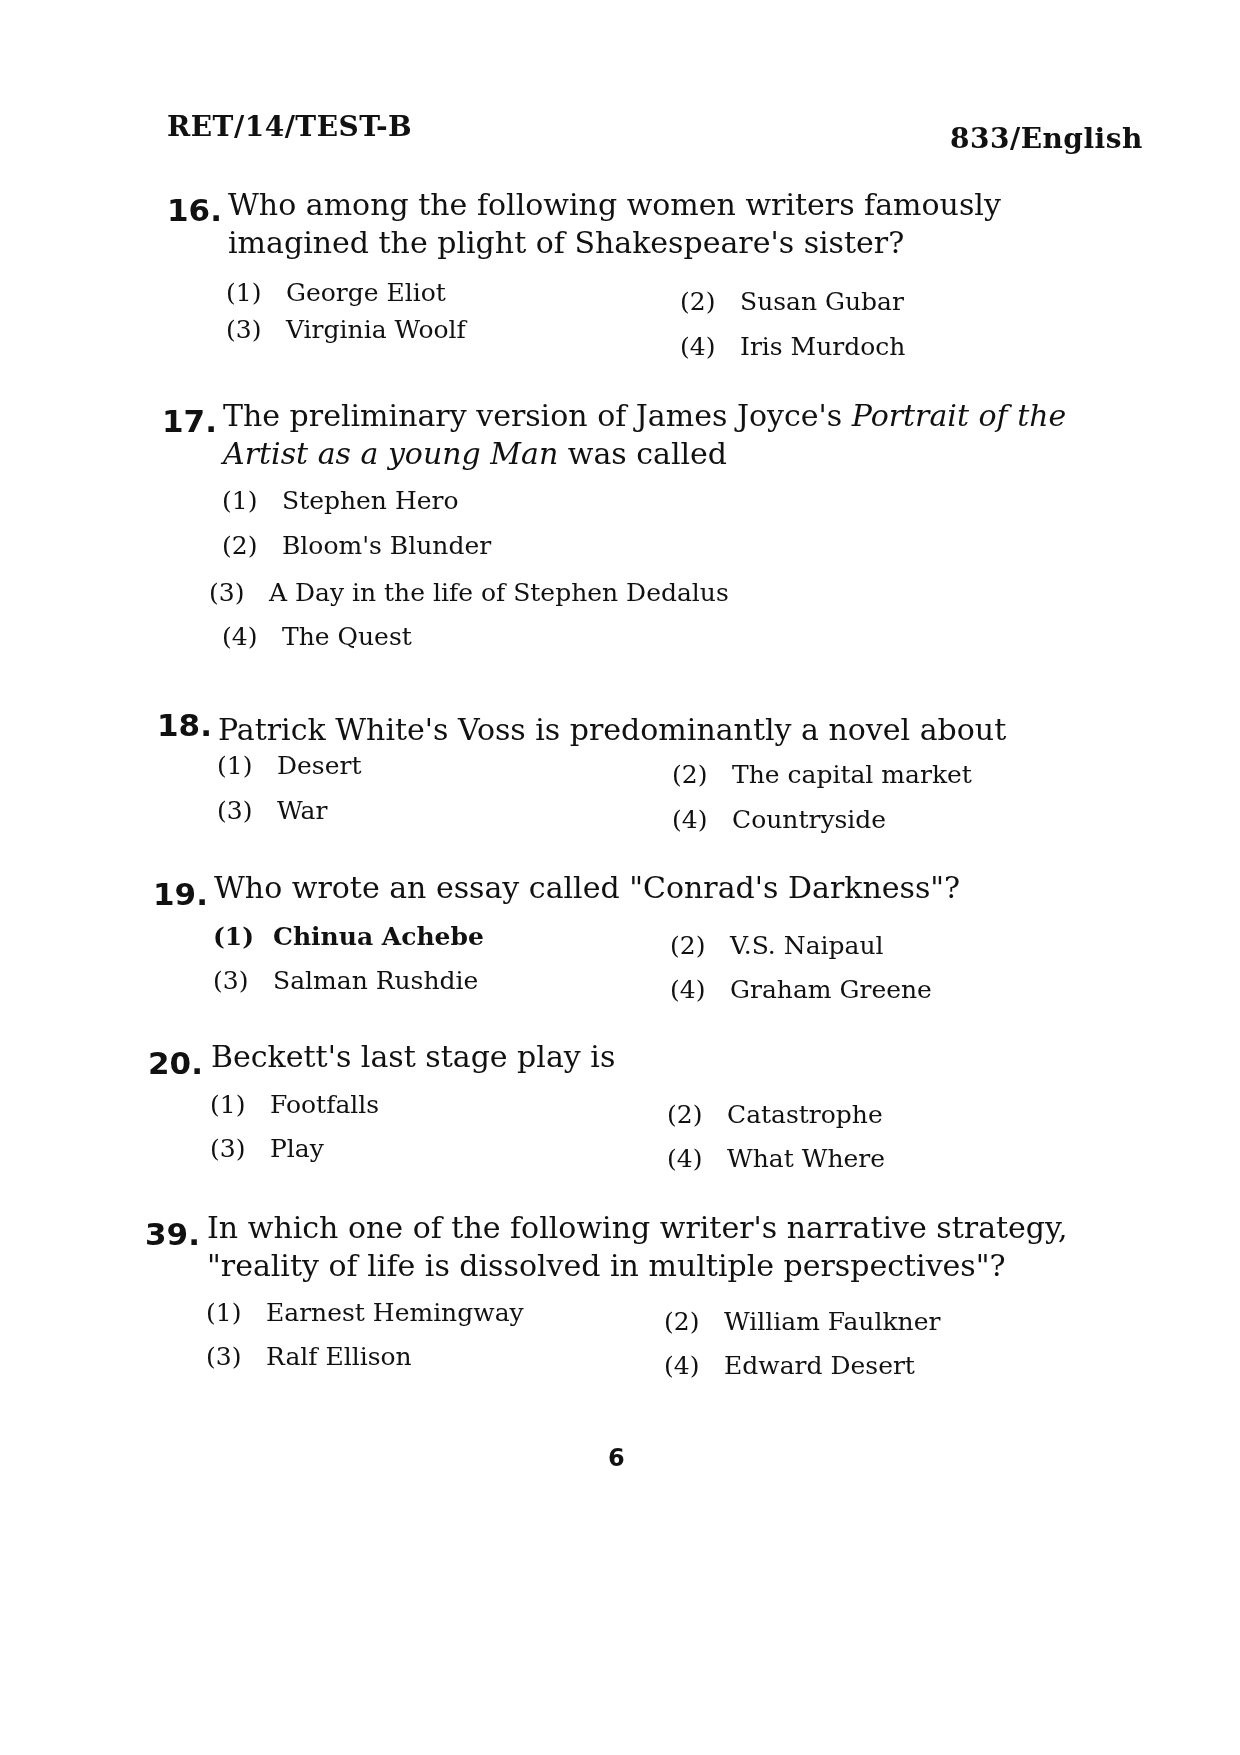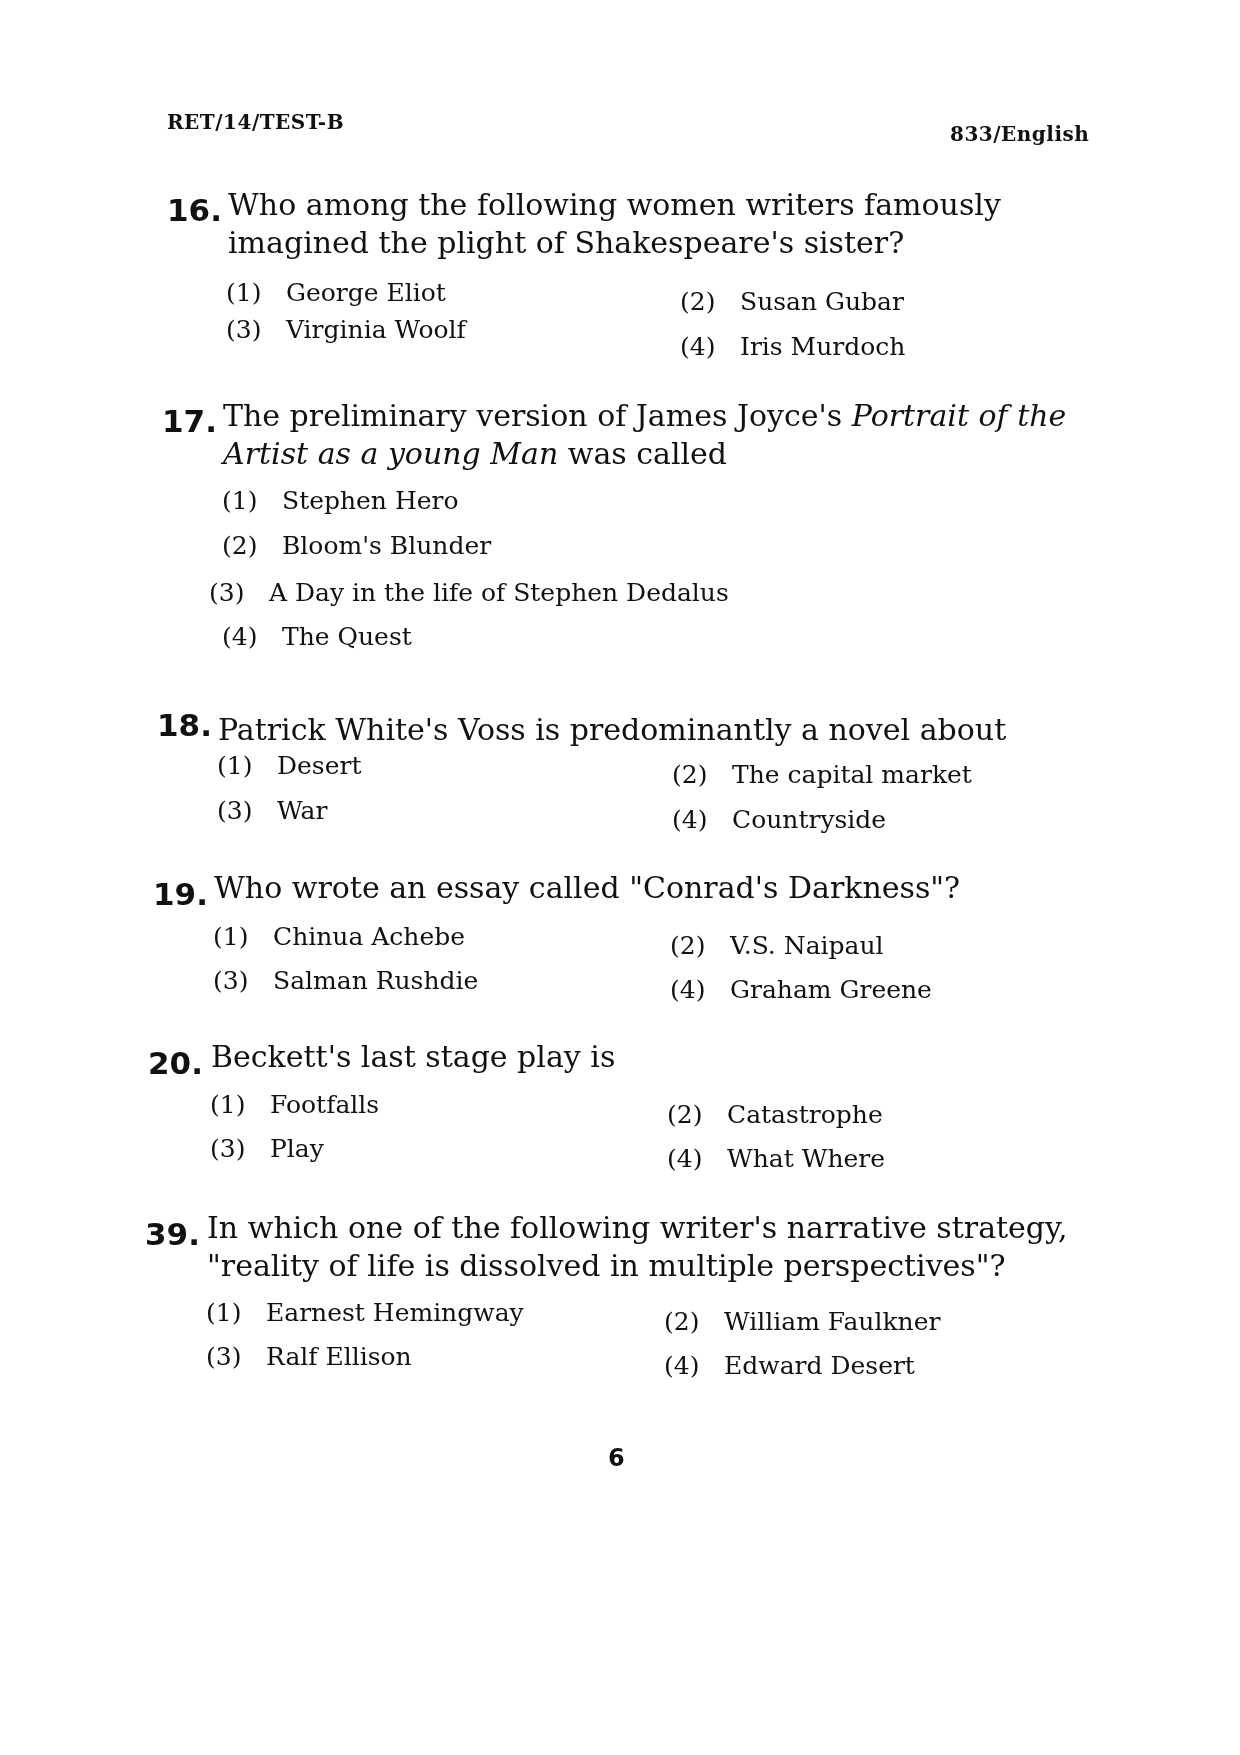--- a/index.html
+++ b/index.html
@@ -1,20 +1,20 @@
 <!DOCTYPE html>
 <html><head>
   <meta charset="utf-8">
   <style>
     html, body { margin: 0; padding: 0; background: #ffffff; }
     body {
       width: 1240px; height: 1755px; position: relative; overflow: hidden;
       font-family: "DejaVu Serif", "Liberation Serif", serif; color: #111;
     }
-    .hdr { position: absolute; font-weight: bold; font-size: 20px; letter-spacing: 0.5px; font-family: "DejaVu Serif", serif; }
+    .hdr { position: absolute; font-weight: bold; font-size: 28px; letter-spacing: 0.5px; font-family: "DejaVu Serif", serif; }
     .hdr-left { left: 167px; top: 110px; }
     .hdr-right { left: 950px; top: 122px; }
     .q { position: absolute; font-size: 30px; line-height: 38px; }
     .q-num { position: absolute; font-weight: bold; font-family: "DejaVu Sans", sans-serif; font-size: 31px; text-align: center; }
     .q-text { position: absolute; width: 900px; }
     .opt { position: absolute; font-size: 25px; white-space: nowrap; }
     .opt .n { display: inline-block; width: 60px; }
     .page-num { position: absolute; left: 608px; top: 1444px; font-weight: bold; font-size: 24px; font-family: "DejaVu Sans", sans-serif; }
     em { font-style: italic; }
   </style>
@@ -47,21 +47,21 @@
   <div class="q q-text" style="left:218px;top:700px;margin-top:11px;">Patrick White's Voss is predominantly a novel about</div>
   <div class="opt" style="left:217px;top:751px;"><span class="n">(1)</span><span>Desert</span></div>
   <div class="opt" style="left:672px;top:760px;"><span class="n">(2)</span><span>The capital market</span></div>
   <div class="opt" style="left:217px;top:796px;"><span class="n">(3)</span><span>War</span></div>
   <div class="opt" style="left:672px;top:805px;"><span class="n">(4)</span><span>Countryside</span></div>
 </div>
 
 <div>
   <div class="q-num" style="left:153px;top:876px;">19.</div>
   <div class="q q-text" style="left:214px;top:869px;">Who wrote an essay called "Conrad's Darkness"?</div>
-  <div class="opt" style="left:213px;top:922px;"><span class="n">(1)</span><span>Chinua Achebe</span></div>
+  <div class="opt" style="left:213px;top:922px;font-weight:bold;"><span class="n">(1)</span><span>Chinua Achebe</span></div>
   <div class="opt" style="left:670px;top:931px;"><span class="n">(2)</span><span>V.S. Naipaul</span></div>
   <div class="opt" style="left:213px;top:966px;"><span class="n">(3)</span><span>Salman Rushdie</span></div>
   <div class="opt" style="left:670px;top:975px;"><span class="n">(4)</span><span>Graham Greene</span></div>
 </div>
 
 <div>
   <div class="q-num" style="left:148px;top:1045px;">20.</div>
   <div class="q q-text" style="left:211px;top:1038px;">Beckett's last stage play is</div>
   <div class="opt" style="left:210px;top:1090px;"><span class="n">(1)</span><span>Footfalls</span></div>
   <div class="opt" style="left:667px;top:1100px;"><span class="n">(2)</span><span>Catastrophe</span></div>

